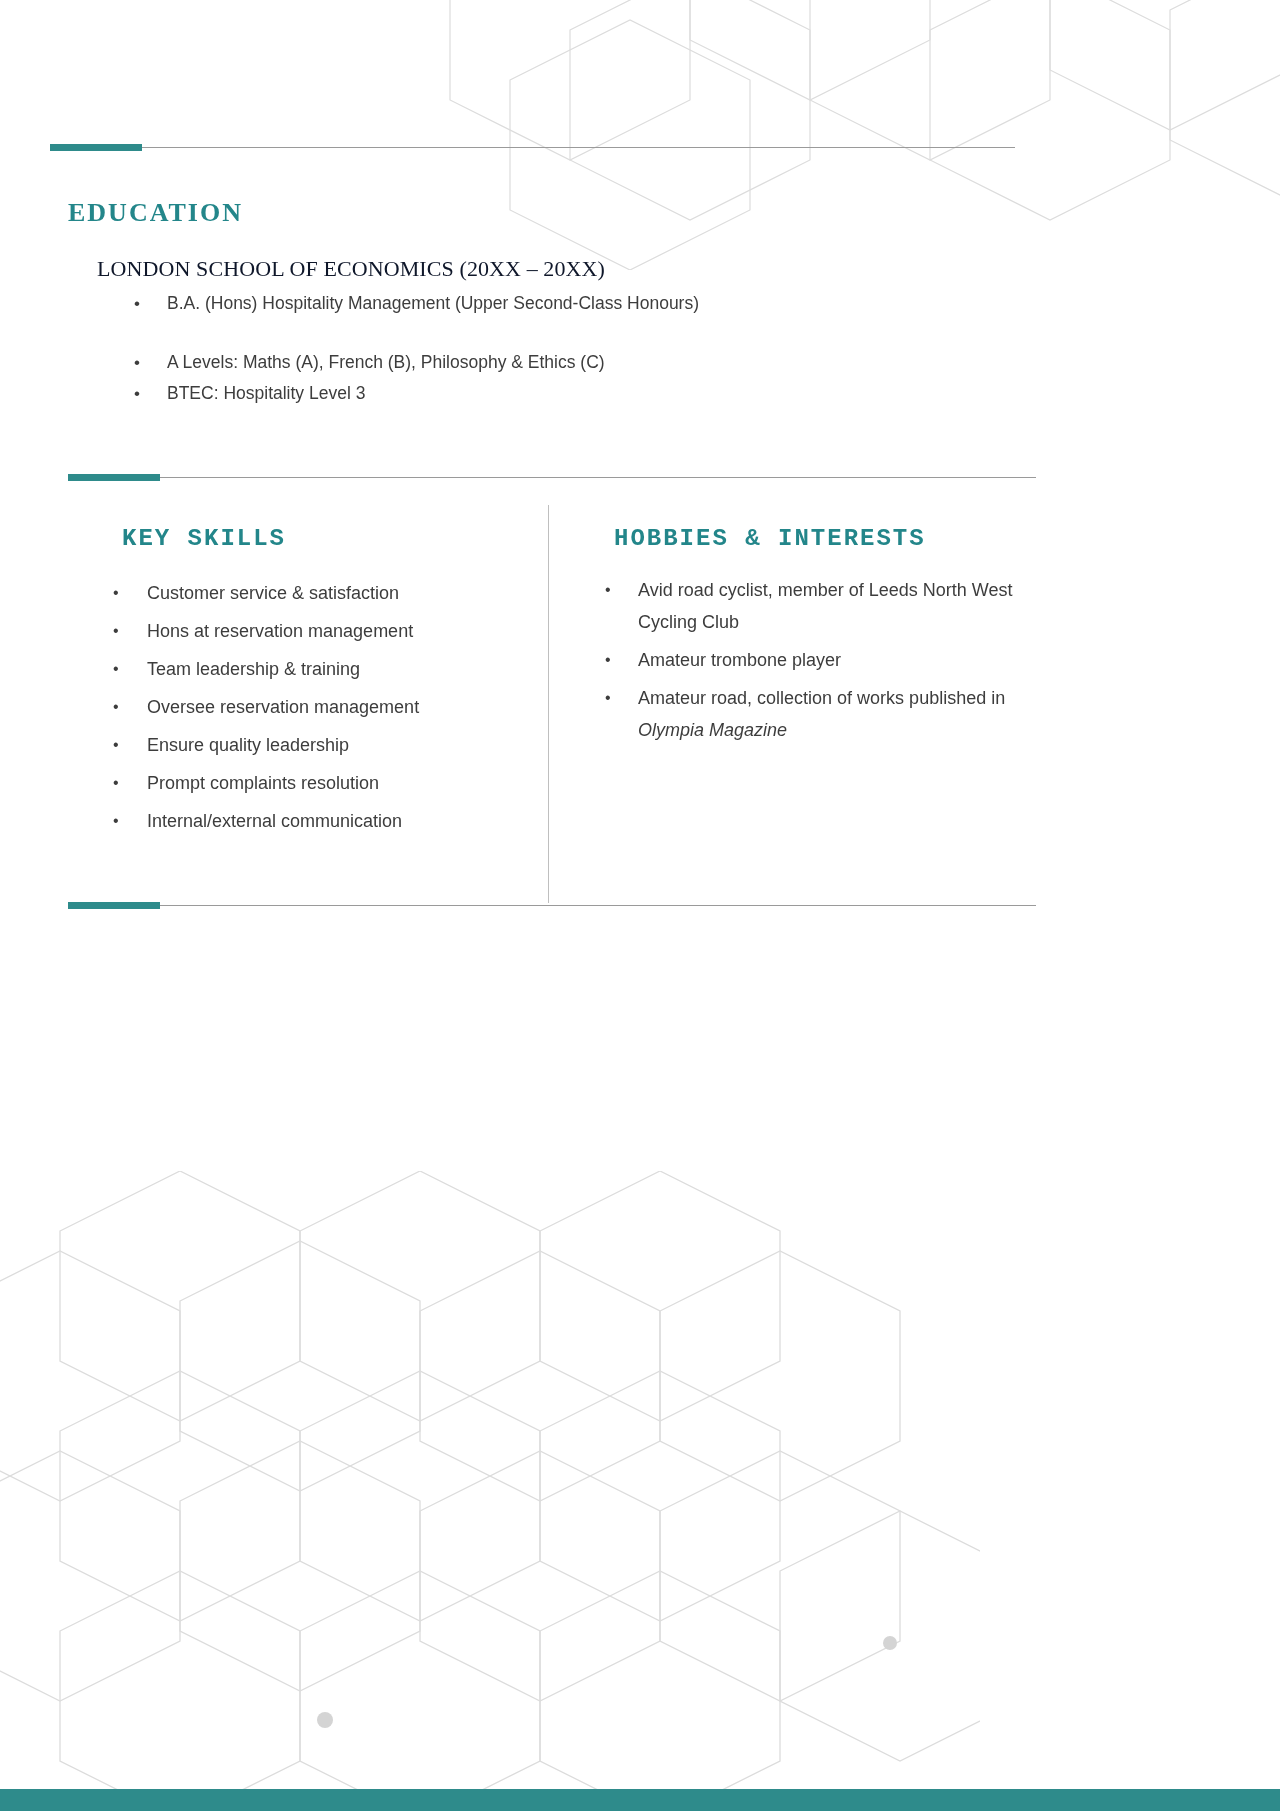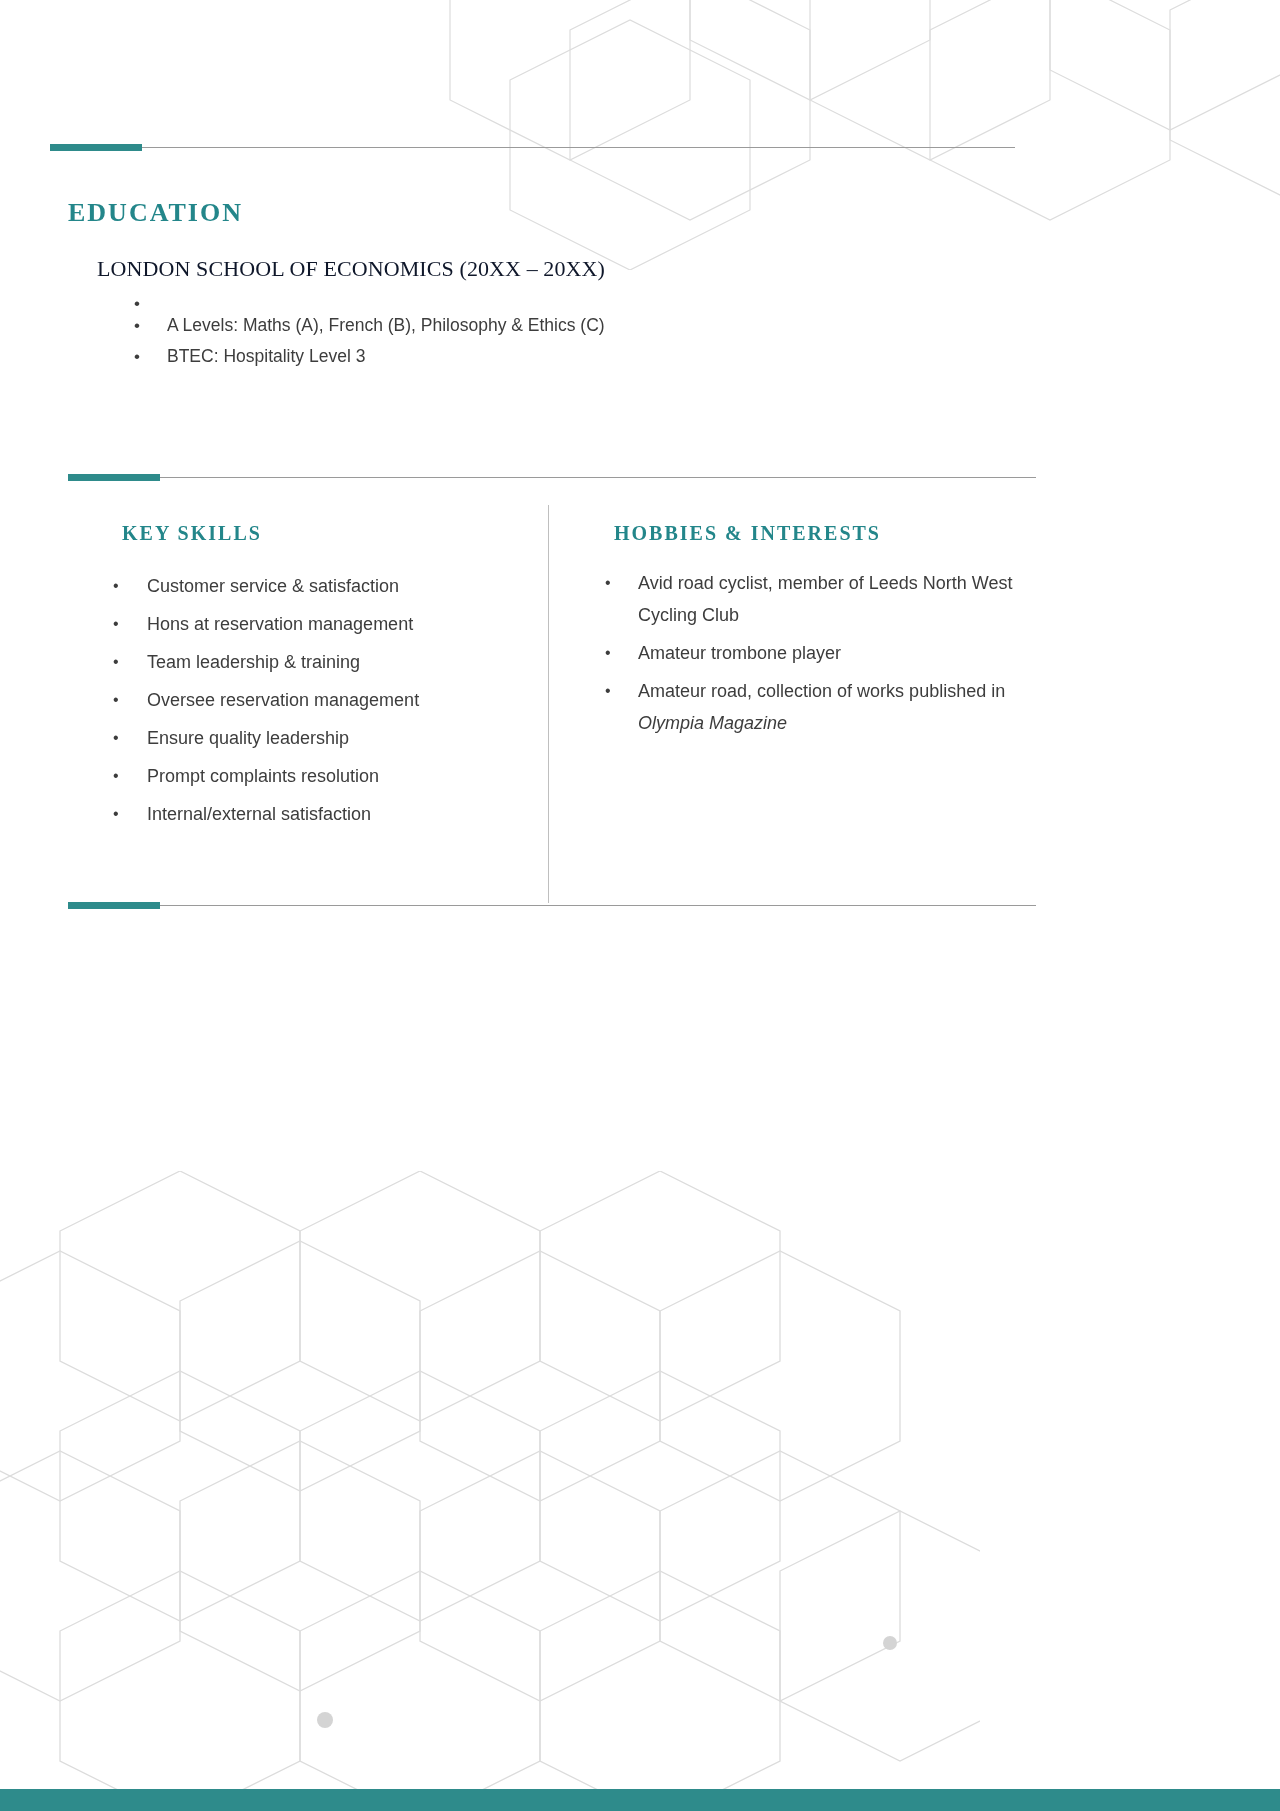--- a/index.html
+++ b/index.html
@@ -163,22 +163,23 @@
     background: #bfbfbf;
   }
   .col {
     position: absolute;
     top: 0;
   }
   .col-left { left: 0; width: 520px; }
   .col-right { left: 568px; width: 470px; }
 
   .col-heading {
-    font-size: 20px;
+    font-size: 24px;
     letter-spacing: 2.0px;
+    font-family: Liberation Mono, monospace;
   }
   .col-left .col-heading { margin-left: 122px; }
   .col-right .col-heading { margin-left: 46px; }
 
   .col-list {
     list-style: none;
     margin: 22px 0 0 0;
     padding: 0;
   }
   .col-left .col-list li {
@@ -265,20 +266,21 @@
   </div>
 
   <section id="education-section">
     <h2 id="education-heading" class="section-heading">EDUCATION</h2>
 
     <div class="edu-group">
       <div class="edu-school">LONDON SCHOOL OF ECONOMICS (20XX – 20XX)</div>
       <ul class="edu-list">
         <li>
           <span class="bullet">•</span>
+          <span>B.A. (Hons) Hospitality Management (Upper Second-Class Honours)</span>
         </li>
       </ul>
     </div>
 
     <div class="edu-group">
       <ul class="edu-list">
         <li>
           <span class="bullet">•</span>
           <span>A Levels: Maths (A), French (B), Philosophy &amp; Ethics (C)</span>
         </li>
@@ -320,21 +322,21 @@
         <li>
           <span class="bullet">•</span>
           <span>Ensure quality leadership</span>
         </li>
         <li>
           <span class="bullet">•</span>
           <span>Prompt complaints resolution</span>
         </li>
         <li>
           <span class="bullet">•</span>
-          <span>Internal/external satisfaction</span>
+          <span>Internal/external communication</span>
         </li>
       </ul>
     </section>
 
     <section class="col col-right">
       <h2 class="section-heading col-heading">HOBBIES &amp; INTERESTS</h2>
       <ul class="col-list">
         <li>
           <span class="bullet">•</span>
           <span>Avid road cyclist, member of Leeds North West Cycling Club</span>

